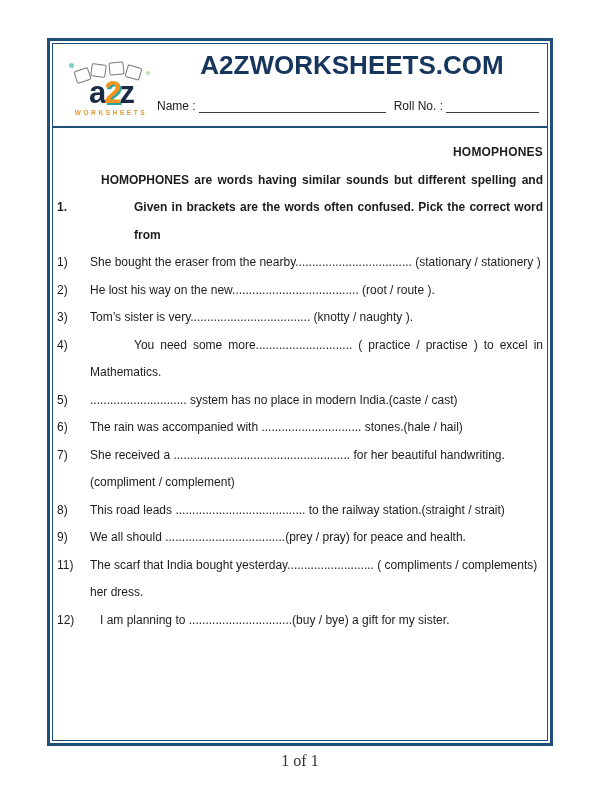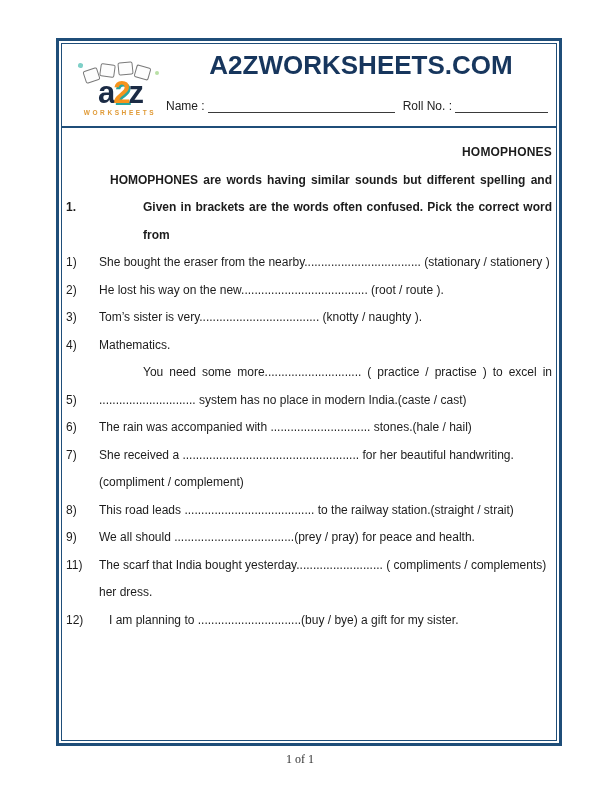--- a/index.html
+++ b/index.html
@@ -6,21 +6,21 @@
   html, body { width: 600px; height: 800px; background: #ffffff; }
   body {
     font-family: "Liberation Sans", sans-serif;
     color: #1c1c1c;
     position: relative;
   }
 
   
   .frame {
     position: absolute;
-    left: 56px; top: 38px;
+    left: 47px; top: 38px;
     width: 506px; height: 708px;
     border: 3px solid #1f4e79;
   }
   .frame-inner {
     position: absolute;
     inset: 2px;
     border: 1px solid #1f4e79;
     overflow: hidden;
   }
 
@@ -135,21 +135,21 @@
   .question { font-weight: bold; }
   .indent { padding-left: 10px; }
 
   
   .page-footer {
     position: absolute;
     left: 0; right: 0;
     top: 752px;
     text-align: center;
     font-family: "Liberation Serif", serif;
-    font-size: 12px;
+    font-size: 16px;
     color: #333333;
   }
 </style>
 </head>
 <body>
 
 <div class="frame">
   <div class="frame-inner">
 
     <div class="header">
@@ -210,22 +210,22 @@
       <div class="row">
         <span class="num">3)</span>
         <div class="itext">
             <div class="line">Tom’s sister is very....................................  (knotty / naughty ).</div>
           </div>
       </div>
 
       <div class="row">
         <span class="num">4)</span>
         <div class="itext">
+          <div class="line stretch">You need some more.............................  ( practice / practise ) to excel in</div>
           <div class="line">Mathematics.</div>
-          <div class="line stretch">You need some more.............................  ( practice / practise ) to excel in</div>
         </div>
       </div>
 
       <div class="row">
         <span class="num">5)</span>
         <div class="itext">
             <div class="line">............................. system has no place in modern India.(caste / cast)</div>
           </div>
       </div>
 

